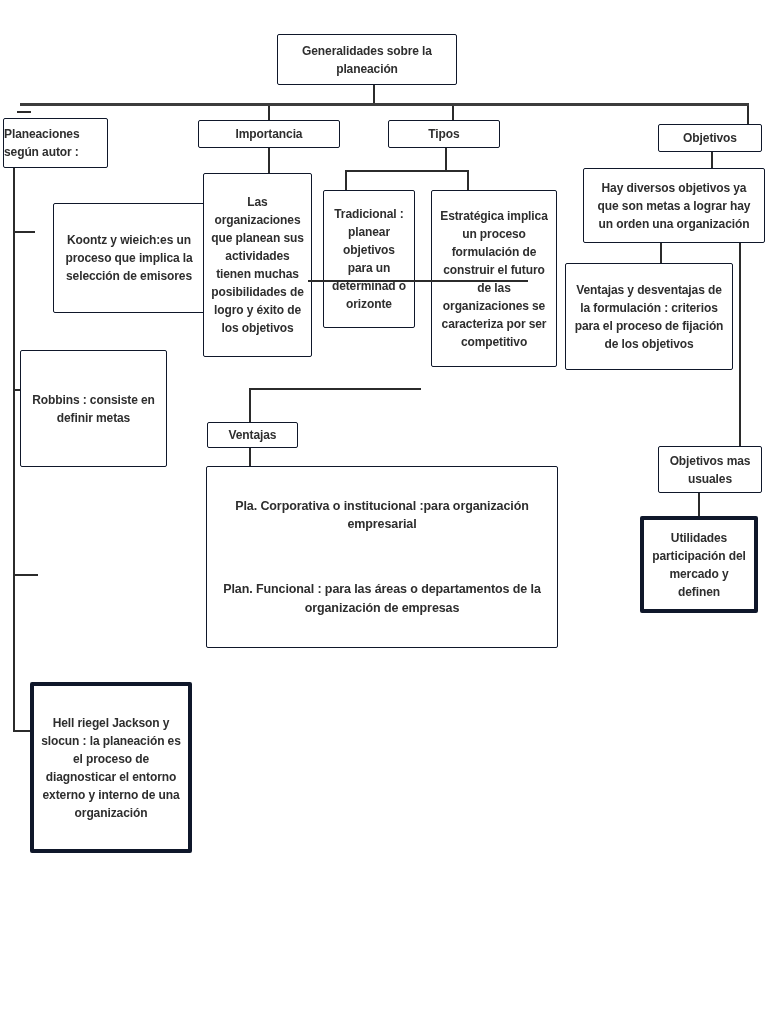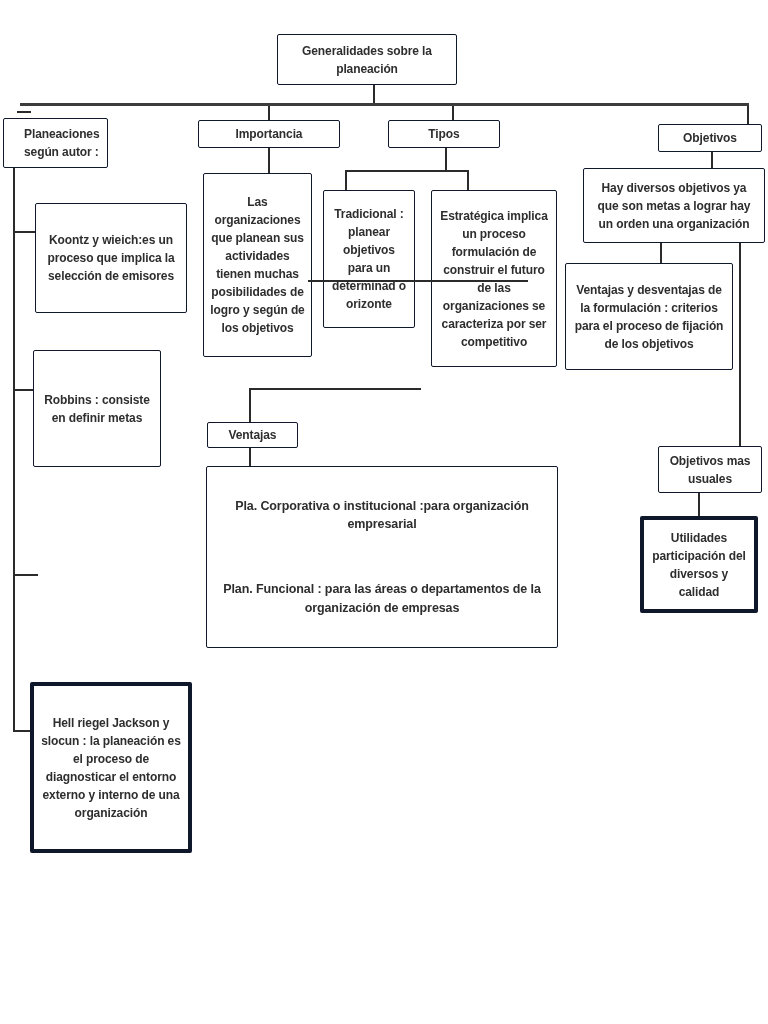--- a/index.html
+++ b/index.html
@@ -22,21 +22,21 @@
     text-align:center;
     font-weight:700;
     font-size:12px;
     line-height:1.5;
     padding:4px 6px;
     box-sizing:border-box;
     z-index:2;
     letter-spacing:-0.1px;
   }
   .node.thick{border-width:4px;}
-  .node.left-text{justify-content:flex-start;text-align:left;padding-left:20px;}
+  .node.left-text{justify-content:flex-start;text-align:left;padding-left:0;}
   .lv,.lh{position:absolute;background:#2b2b2b;z-index:1;}
   .lv{width:2px;}
   .lh{height:2px;}
   .lh.bus{height:3px;background:#3c3c3c;}
   .lh.over{z-index:5;}
   .detail{flex-direction:column;font-size:12.5px;gap:28px;}
   .detail p{margin:9px 0;}
 </style>
 </head>
 <body>
@@ -76,39 +76,39 @@
   <div class="lv" style="left:698px;top:493px;height:23px;"></div>
 
   <div class="node" style="left:277px;top:34px;width:180px;height:51px;">
     <span>Generalidades sobre la planeación</span>
   </div>
 
   <div class="node left-text" style="left:3px;top:118px;width:105px;height:50px;">
     <span>Planeaciones según autor :</span>
   </div>
 
-  <div class="node" style="left:35px;top:203px;width:152px;height:110px;">
+  <div class="node" style="left:53px;top:203px;width:152px;height:110px;">
     <span>Koontz y wieich:es un proceso que implica la selección de emisores</span>
   </div>
 
-  <div class="node" style="left:33px;top:350px;width:128px;height:117px;">
+  <div class="node" style="left:20px;top:350px;width:147px;height:117px;">
     <span>Robbins : consiste en definir metas</span>
   </div>
 
 
   <div class="node" style="left:198px;top:120px;width:142px;height:28px;">
     <span>Importancia</span>
   </div>
 
   <div class="node thick" style="left:30px;top:682px;width:162px;height:171px;">
     <span>Hell riegel Jackson y slocun : la planeación es el proceso de diagnosticar el entorno externo y interno de una organización</span>
   </div>
 
   <div class="node" style="left:203px;top:173px;width:109px;height:184px;">
-    <span>Las organizaciones que planean sus actividades tienen muchas posibilidades de logro y según de los objetivos</span>
+    <span>Las organizaciones que planean sus actividades tienen muchas posibilidades de logro y éxito de los objetivos</span>
   </div>
 
   <div class="node" style="left:388px;top:120px;width:112px;height:28px;">
     <span>Tipos</span>
   </div>
 
   <div class="node" style="left:323px;top:190px;width:92px;height:138px;">
     <span>Tradicional : planear objetivos para un determinad o orizonte</span>
   </div>
 
@@ -135,16 +135,16 @@
   <div class="node detail" style="left:206px;top:466px;width:352px;height:182px;">
     <p>Pla. Corporativa o institucional :para organización empresarial</p>
     <p>Plan. Funcional : para las áreas o departamentos de la organización de empresas</p>
   </div>
 
   <div class="node" style="left:658px;top:446px;width:104px;height:47px;">
     <span>Objetivos mas usuales</span>
   </div>
 
   <div class="node thick" style="left:640px;top:516px;width:118px;height:97px;">
-    <span>Utilidades participación del diversos y calidad</span>
+    <span>Utilidades participación del mercado y definen</span>
   </div>
 
 </div>
 
 </body></html>

